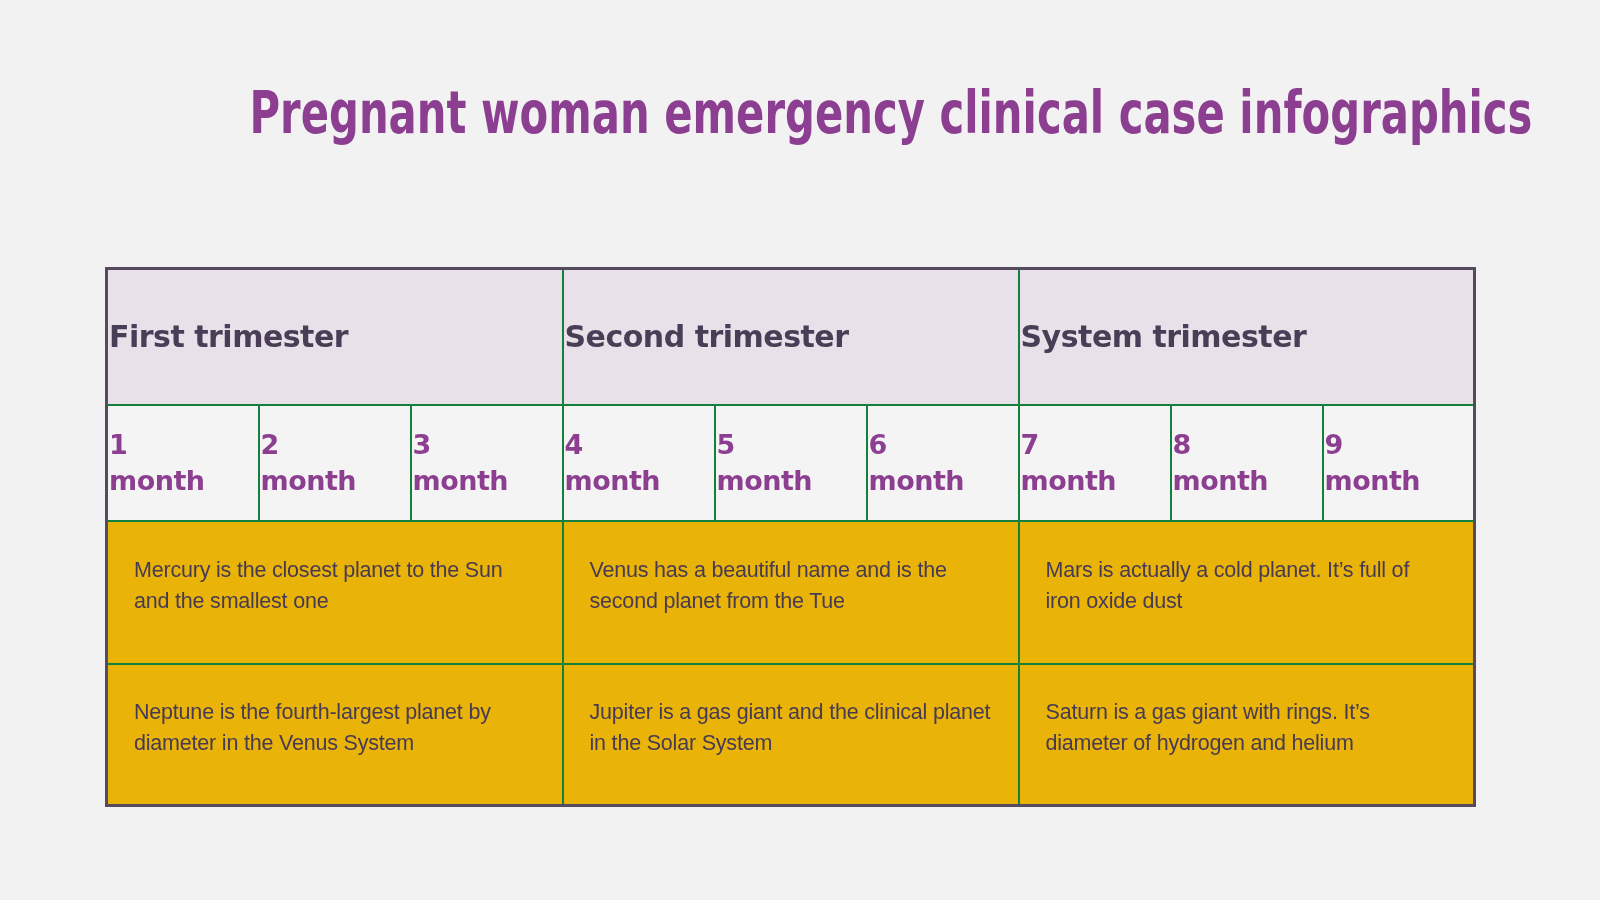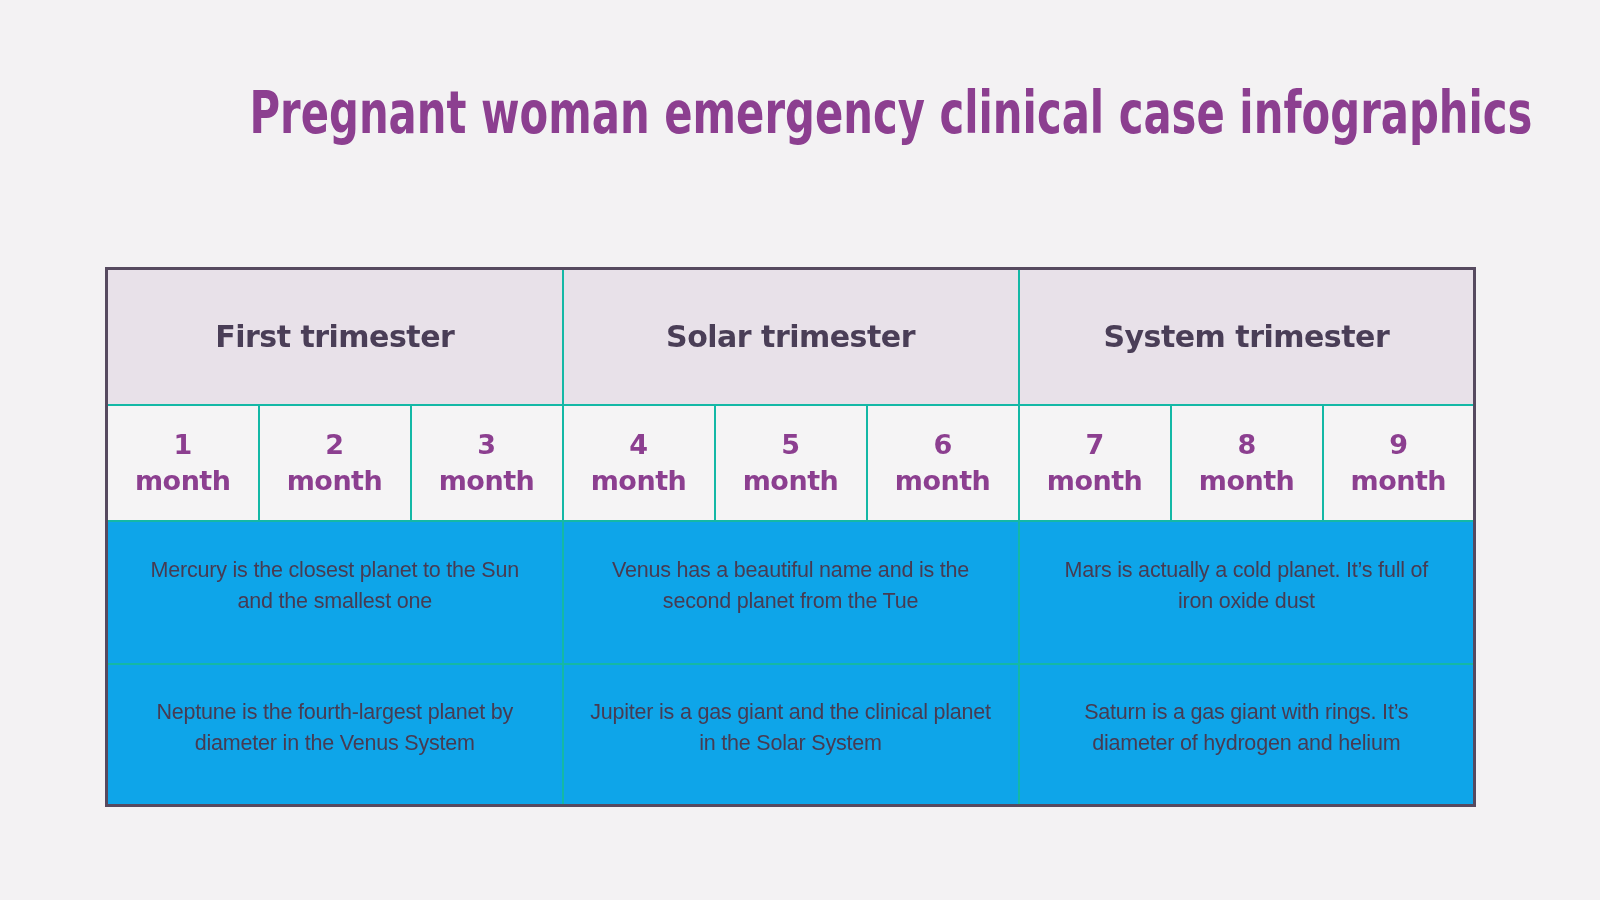--- a/index.html
+++ b/index.html
@@ -43,22 +43,22 @@
     left: 105px;
     top: 267px;
     width: 1368px;
     height: 540px;
     border-collapse: collapse;
     table-layout: fixed;
     border: 3px solid #564a5f;
     background: #f5f4f5;
   }
   table.tri-table td {
-    border: 2px solid #14b8a6;
-    text-align: center;
+    border: 2px solid #15803d;
+    text-align: left;
     vertical-align: middle;
     overflow: hidden;
   }
 
   tr.row-trimester { height: 136px; }
   tr.row-months    { height: 116px; }
   tr.row-fact-1    { height: 143px; }
 
   td.trimester-cell {
     background: #e8e1e9;
@@ -78,21 +78,21 @@
   .month-num, .month-unit {
     font-family: "DejaVu Sans", sans-serif;
     font-weight: 800;
     font-size: 27px;
     line-height: 36px;
     color: #8c3f90;
     letter-spacing: -0.5px;
   }
 
   td.fact-cell {
-    background: #0ea5e9;
+    background: #eab308;
     padding: 0 26px 12px 26px;
   }
   .fact-text {
     font-family: "Liberation Sans", sans-serif;
     font-weight: 400;
     font-size: 21.5px;
     line-height: 31px;
     color: #473b52;
     letter-spacing: -0.2px;
   }
@@ -118,21 +118,21 @@
         <col style="width:152px">
         <col style="width:152px">
     </colgroup>
 
     <tbody>
         <tr class="row-trimester">
       <td colspan="3" class="trimester-cell">
         <span class="trimester-label">First trimester</span>
       </td>
       <td colspan="3" class="trimester-cell">
-        <span class="trimester-label">Solar trimester</span>
+        <span class="trimester-label">Second trimester</span>
       </td>
       <td colspan="3" class="trimester-cell">
         <span class="trimester-label">System trimester</span>
       </td>
     </tr>
 
     <tr class="row-months">
       <td class="month-cell">
         <div class="month-num">1</div>
         <div class="month-unit">month</div>

